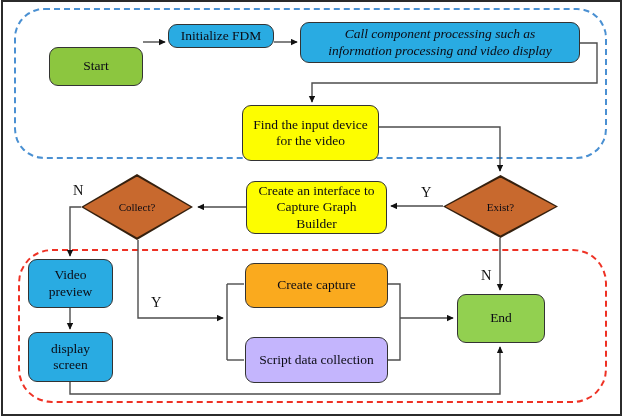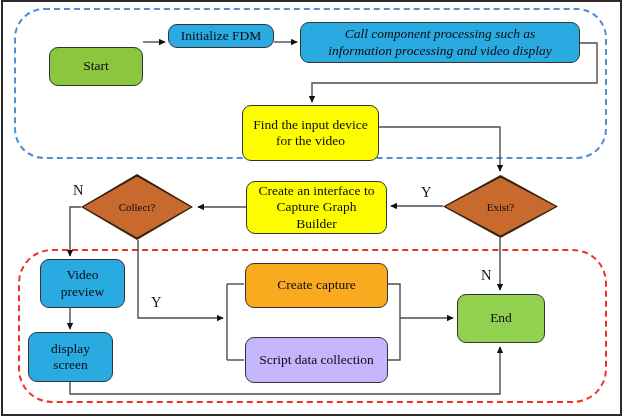--- a/index.html
+++ b/index.html
@@ -76,21 +76,21 @@
     <span class="lbl">Find the input device
 for the video</span>
   </div>
 
   <div class="node" style="left: 246px; top: 181px; width: 141px; height: 53px; background: rgb(253, 253, 0);">
     <span class="lbl">Create an interface to
 Capture Graph
 Builder</span>
   </div>
 
-  <div class="node" style="left: 28px; top: 259px; width: 85px; height: 49px; background: rgb(41, 171, 226); margin-left: 12px;">
+  <div class="node" style="left: 28px; top: 259px; width: 85px; height: 49px; background: rgb(41, 171, 226);">
     <span class="lbl">Video
 preview</span>
   </div>
 
   <div class="node" style="left: 28px; top: 332px; width: 85px; height: 50px; background: rgb(41, 171, 226);">
     <span class="lbl">display
 screen</span>
   </div>
 
   <div class="node" style="left: 245px; top: 263px; width: 143px; height: 45px; background: rgb(250, 170, 30);">

